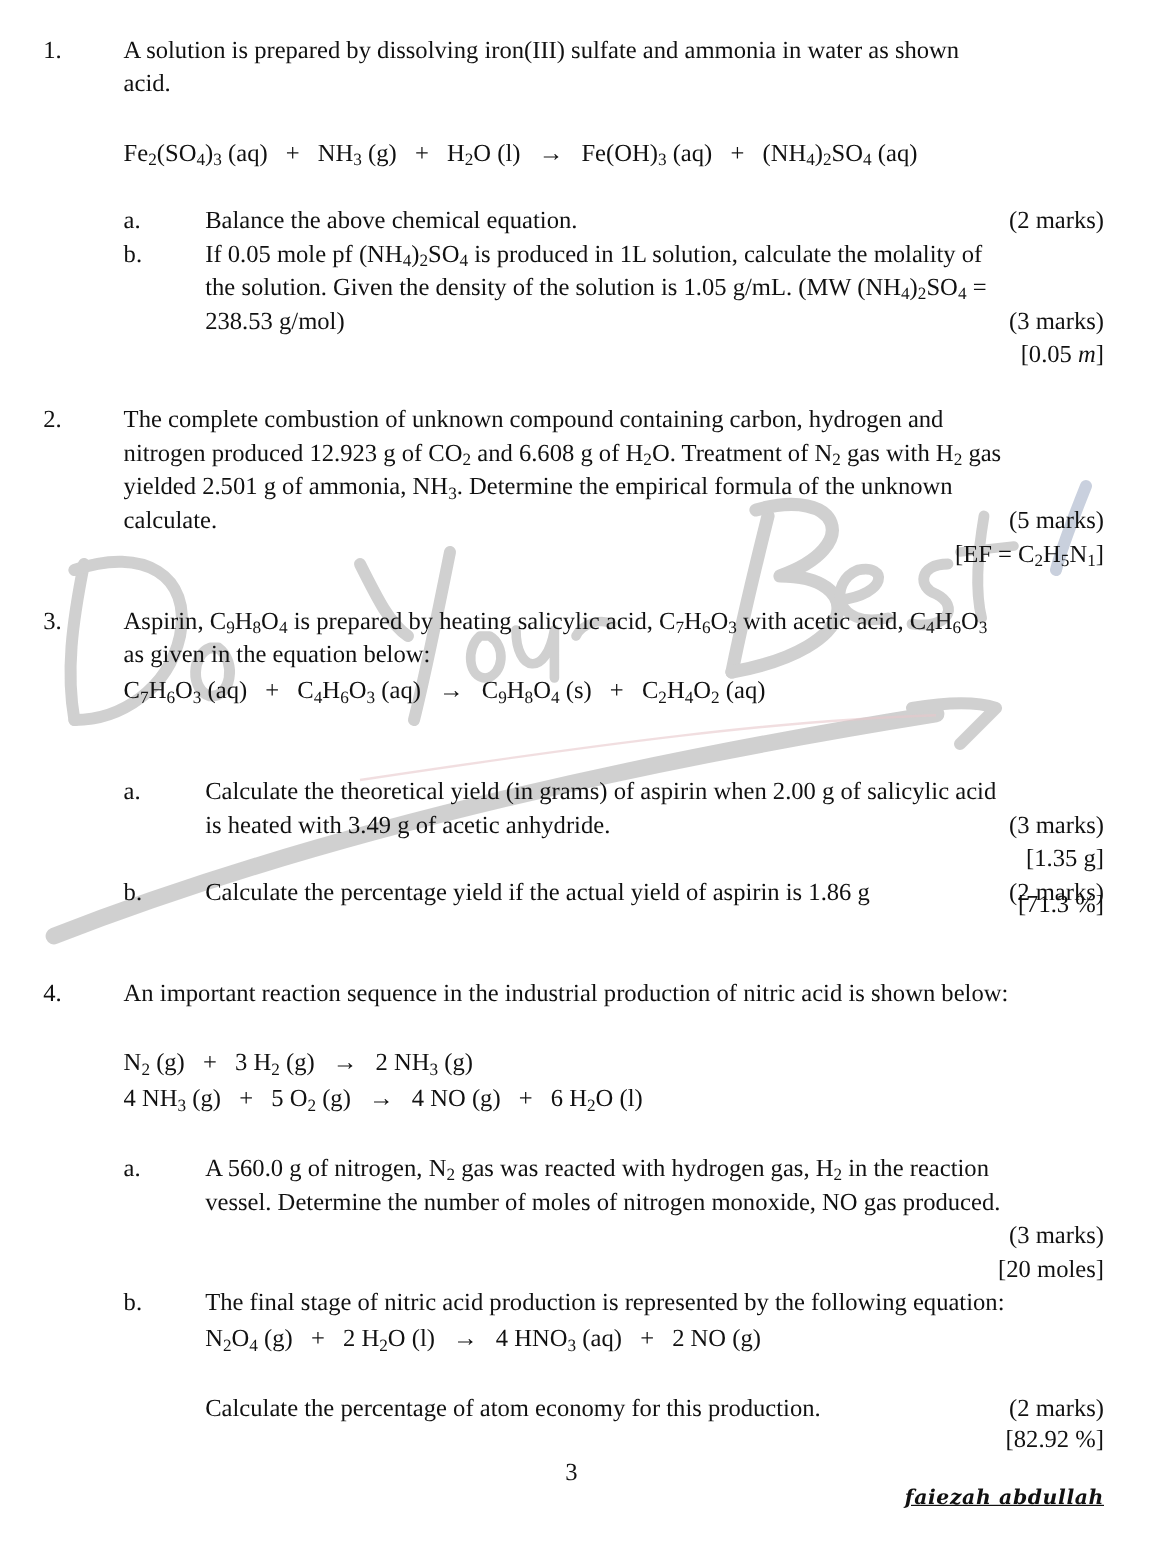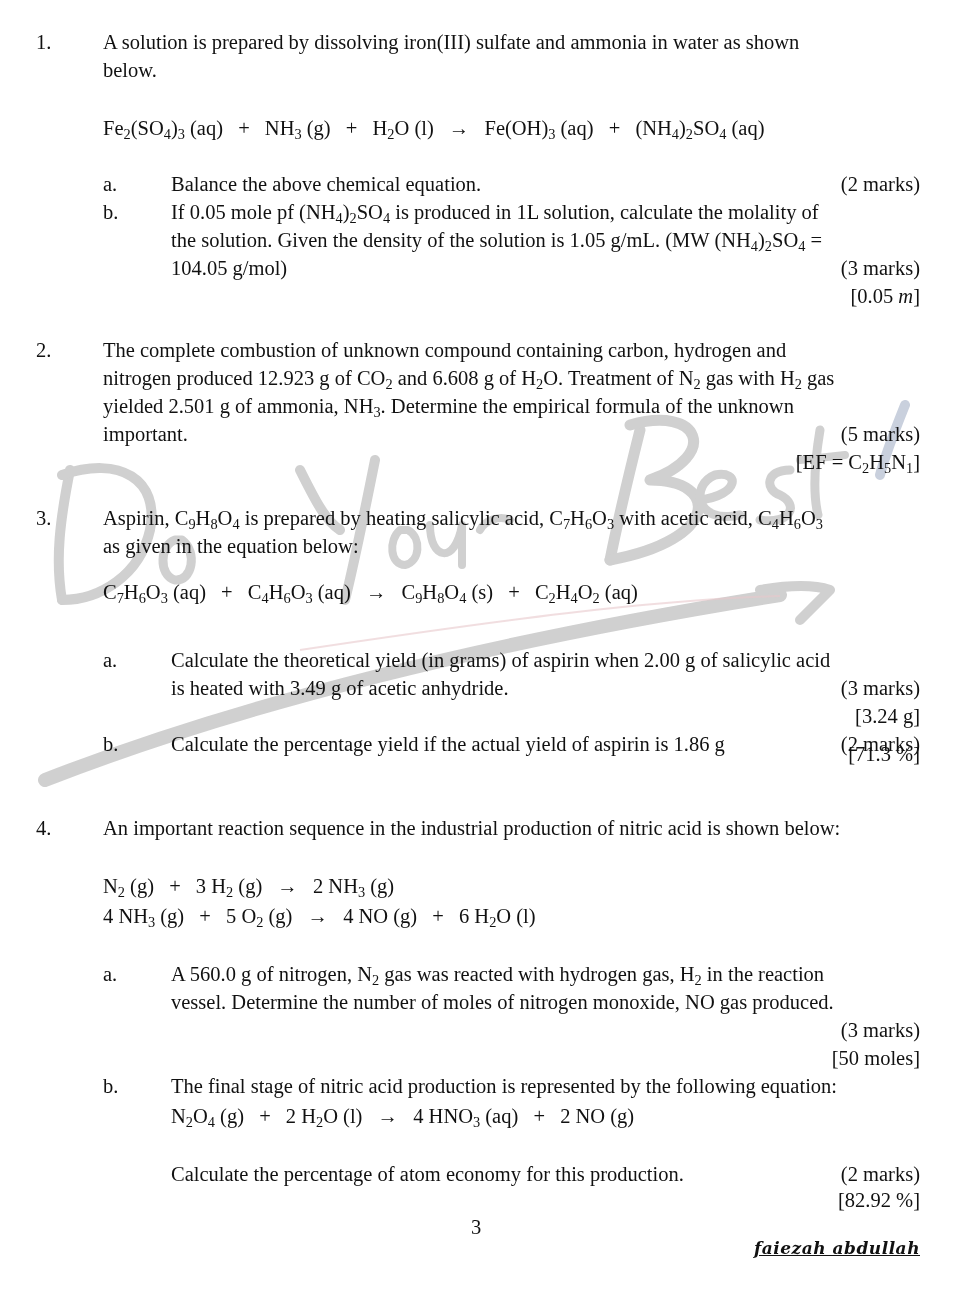--- a/index.html
+++ b/index.html
@@ -58,77 +58,77 @@
       <path d="M760 590 C790 585 815 585 830 590 C820 600 810 610 800 620" stroke-width="10"></path>
     </g>
     <path d="M300 650 C500 620 650 600 780 596" fill="none" stroke="#e8c8cc" stroke-width="2" opacity="0.6"></path>
   </svg>
 
   <div class="content">
 
     <div>
       <div class="abs qnum" style="top:28px">1.</div>
       <div class="abs" style="left:103px;top:28px">A solution is prepared by dissolving iron(III) sulfate and ammonia in water as shown</div>
-      <div class="abs" style="left:103px;top:56px">below.</div>
+      <div class="abs" style="left:103px;top:56px">acid.</div>
 
       <div class="abs eq" style="left:103px;top:114px">Fe<sub>2</sub>(SO<sub>4</sub>)<sub>3</sub> (aq)<span class="sp"></span> + <span class="sp"></span>NH<sub>3</sub> (g)<span class="sp"></span> + <span class="sp"></span>H<sub>2</sub>O (l)<span class="sp"></span> → <span class="sp"></span>Fe(OH)<sub>3</sub> (aq)<span class="sp"></span> + <span class="sp"></span>(NH<sub>4</sub>)<sub>2</sub>SO<sub>4</sub> (aq)</div>
 
       <div class="abs sub-label" style="top:170px">a.</div>
       <div class="abs" style="left:171px;top:170px">Balance the above chemical equation.</div>
       <div class="abs right" style="top:170px">(2 marks)</div>
 
       <div class="abs sub-label" style="top:198px">b.</div>
       <div class="abs" style="left:171px;top:198px">If 0.05 mole pf (NH<sub>4</sub>)<sub>2</sub>SO<sub>4</sub> is produced in 1L solution, calculate the molality of</div>
       <div class="abs" style="left:171px;top:226px">the solution. Given the density of the solution is 1.05 g/mL. (MW (NH<sub>4</sub>)<sub>2</sub>SO<sub>4</sub> =</div>
-      <div class="abs" style="left:171px;top:254px">104.05 g/mol)</div>
+      <div class="abs" style="left:171px;top:254px">238.53 g/mol)</div>
       <div class="abs right" style="top:254px">(3 marks)</div>
       <div class="abs right" style="top:282px">[0.05 <i class="m">m</i>]</div>
     </div>
 
     <div>
       <div class="abs qnum" style="top:336px">2.</div>
       <div class="abs" style="left:103px;top:336px">The complete combustion of unknown compound containing carbon, hydrogen and</div>
       <div class="abs" style="left:103px;top:364px">nitrogen produced 12.923 g of CO<sub>2</sub> and 6.608 g of H<sub>2</sub>O. Treatment of N<sub>2</sub> gas with H<sub>2</sub> gas</div>
       <div class="abs" style="left:103px;top:392px">yielded 2.501 g of ammonia, NH<sub>3</sub>. Determine the empirical formula of the unknown</div>
-      <div class="abs" style="left:103px;top:420px">important.</div>
+      <div class="abs" style="left:103px;top:420px">calculate.</div>
       <div class="abs right" style="top:420px">(5 marks)</div>
       <div class="abs right" style="top:448px">[EF = C<sub>2</sub>H<sub>5</sub>N<sub>1</sub>]</div>
     </div>
 
     <div>
       <div class="abs qnum" style="top:504px">3.</div>
       <div class="abs" style="left:103px;top:504px">Aspirin, C<sub>9</sub>H<sub>8</sub>O<sub>4</sub> is prepared by heating salicylic acid, C<sub>7</sub>H<sub>6</sub>O<sub>3</sub> with acetic acid, C<sub>4</sub>H<sub>6</sub>O<sub>3</sub></div>
       <div class="abs" style="left:103px;top:532px">as given in the equation below:</div>
 
-      <div class="abs eq" style="left:103px;top:578px">C<sub>7</sub>H<sub>6</sub>O<sub>3</sub> (aq)<span class="sp"></span> + <span class="sp"></span>C<sub>4</sub>H<sub>6</sub>O<sub>3</sub> (aq)<span class="sp"></span> → <span class="sp"></span>C<sub>9</sub>H<sub>8</sub>O<sub>4</sub> (s)<span class="sp"></span> + <span class="sp"></span>C<sub>2</sub>H<sub>4</sub>O<sub>2</sub> (aq)</div>
+      <div class="abs eq" style="left:103px;top:562px">C<sub>7</sub>H<sub>6</sub>O<sub>3</sub> (aq)<span class="sp"></span> + <span class="sp"></span>C<sub>4</sub>H<sub>6</sub>O<sub>3</sub> (aq)<span class="sp"></span> → <span class="sp"></span>C<sub>9</sub>H<sub>8</sub>O<sub>4</sub> (s)<span class="sp"></span> + <span class="sp"></span>C<sub>2</sub>H<sub>4</sub>O<sub>2</sub> (aq)</div>
 
       <div class="abs sub-label" style="top:646px">a.</div>
       <div class="abs" style="left:171px;top:646px">Calculate the theoretical yield (in grams) of aspirin when 2.00 g of salicylic acid</div>
       <div class="abs" style="left:171px;top:674px">is heated with 3.49 g of acetic anhydride.</div>
       <div class="abs right" style="top:674px">(3 marks)</div>
-      <div class="abs right" style="top:702px">[3.24 g]</div>
+      <div class="abs right" style="top:702px">[1.35 g]</div>
 
       <div class="abs sub-label" style="top:730px">b.</div>
       <div class="abs" style="left:171px;top:730px">Calculate the percentage yield if the actual yield of aspirin is 1.86 g</div>
       <div class="abs right" style="top:730px">(2 marks)</div>
       <div class="abs right" style="top:740px">[71.3 %]</div>
     </div>
 
     <div>
       <div class="abs qnum" style="top:814px">4.</div>
       <div class="abs" style="left:103px;top:814px">An important reaction sequence in the industrial production of nitric acid is shown below:</div>
 
       <div class="abs eq" style="left:103px;top:872px">N<sub>2</sub> (g)<span class="sp"></span> + <span class="sp"></span>3 H<sub>2</sub> (g)<span class="sp"></span> → <span class="sp"></span>2 NH<sub>3</sub> (g)</div>
       <div class="abs eq" style="left:103px;top:902px">4 NH<sub>3</sub> (g)<span class="sp"></span> + <span class="sp"></span>5 O<sub>2</sub> (g)<span class="sp"></span> → <span class="sp"></span>4 NO (g)<span class="sp"></span> + <span class="sp"></span>6 H<sub>2</sub>O (l)</div>
 
       <div class="abs sub-label" style="top:960px">a.</div>
       <div class="abs" style="left:171px;top:960px">A 560.0 g of nitrogen, N<sub>2</sub> gas was reacted with hydrogen gas, H<sub>2</sub> in the reaction</div>
       <div class="abs" style="left:171px;top:988px">vessel. Determine the number of moles of nitrogen monoxide, NO gas produced.</div>
       <div class="abs right" style="top:1016px">(3 marks)</div>
-      <div class="abs right" style="top:1044px">[50 moles]</div>
+      <div class="abs right" style="top:1044px">[20 moles]</div>
 
       <div class="abs sub-label" style="top:1072px">b.</div>
       <div class="abs" style="left:171px;top:1072px">The final stage of nitric acid production is represented by the following equation:</div>
       <div class="abs eq" style="left:171px;top:1102px">N<sub>2</sub>O<sub>4</sub> (g)<span class="sp"></span> + <span class="sp"></span>2 H<sub>2</sub>O (l)<span class="sp"></span> → <span class="sp"></span>4 HNO<sub>3</sub> (aq)<span class="sp"></span> + <span class="sp"></span>2 NO (g)</div>
 
       <div class="abs" style="left:171px;top:1160px">Calculate the percentage of atom economy for this production.</div>
       <div class="abs right" style="top:1160px">(2 marks)</div>
       <div class="abs right" style="top:1186px">[82.92 %]</div>
     </div>
 

